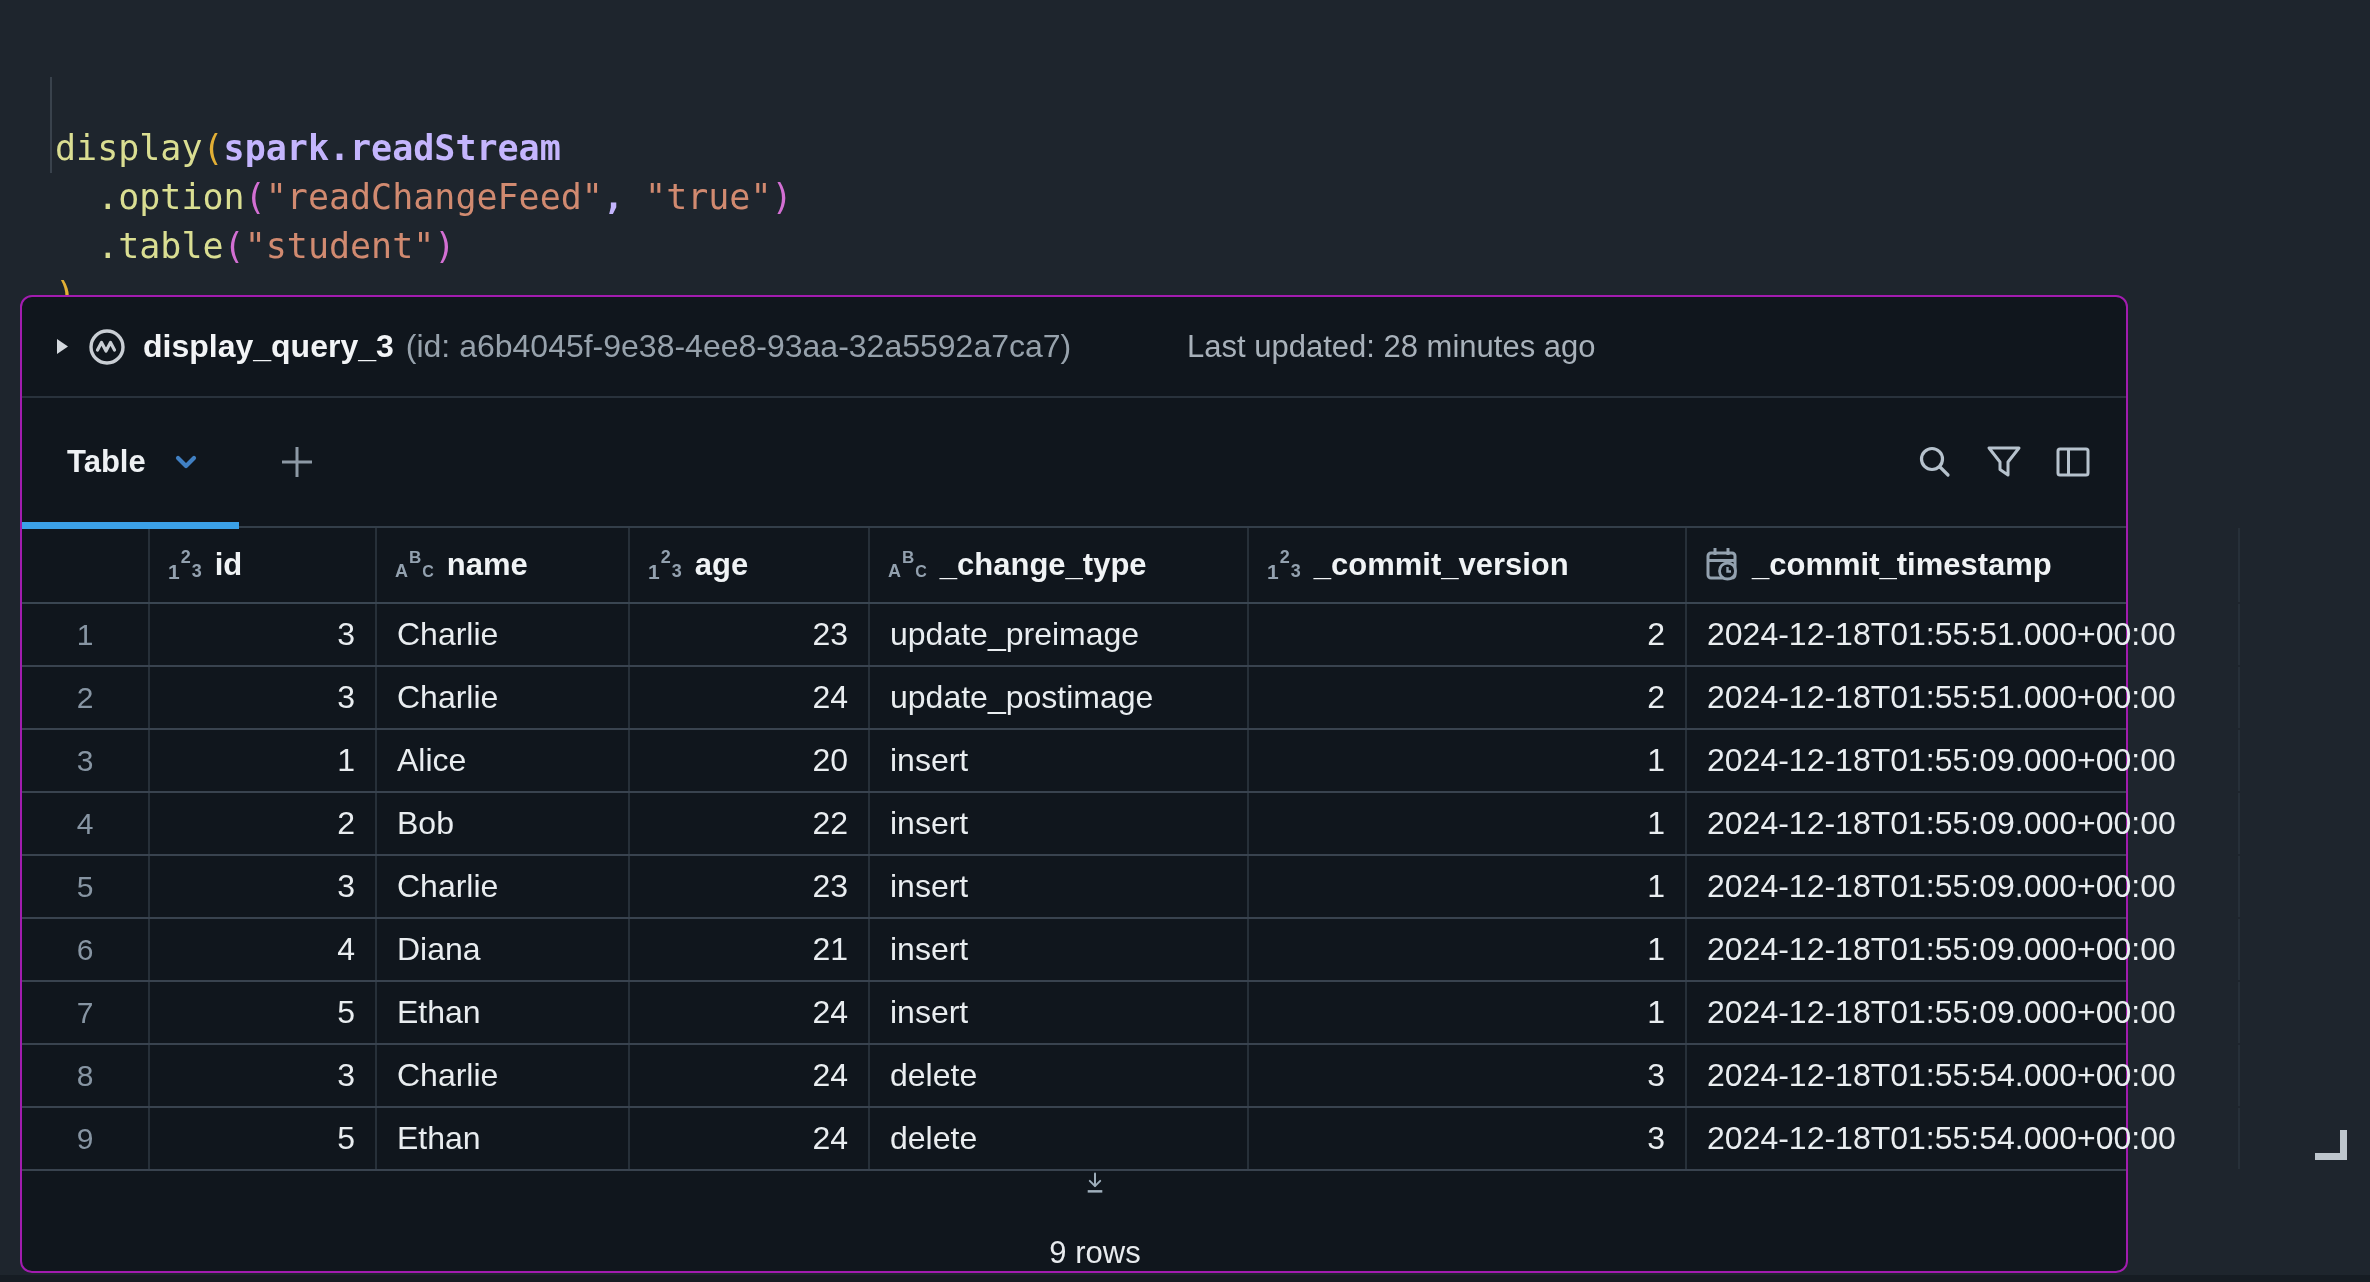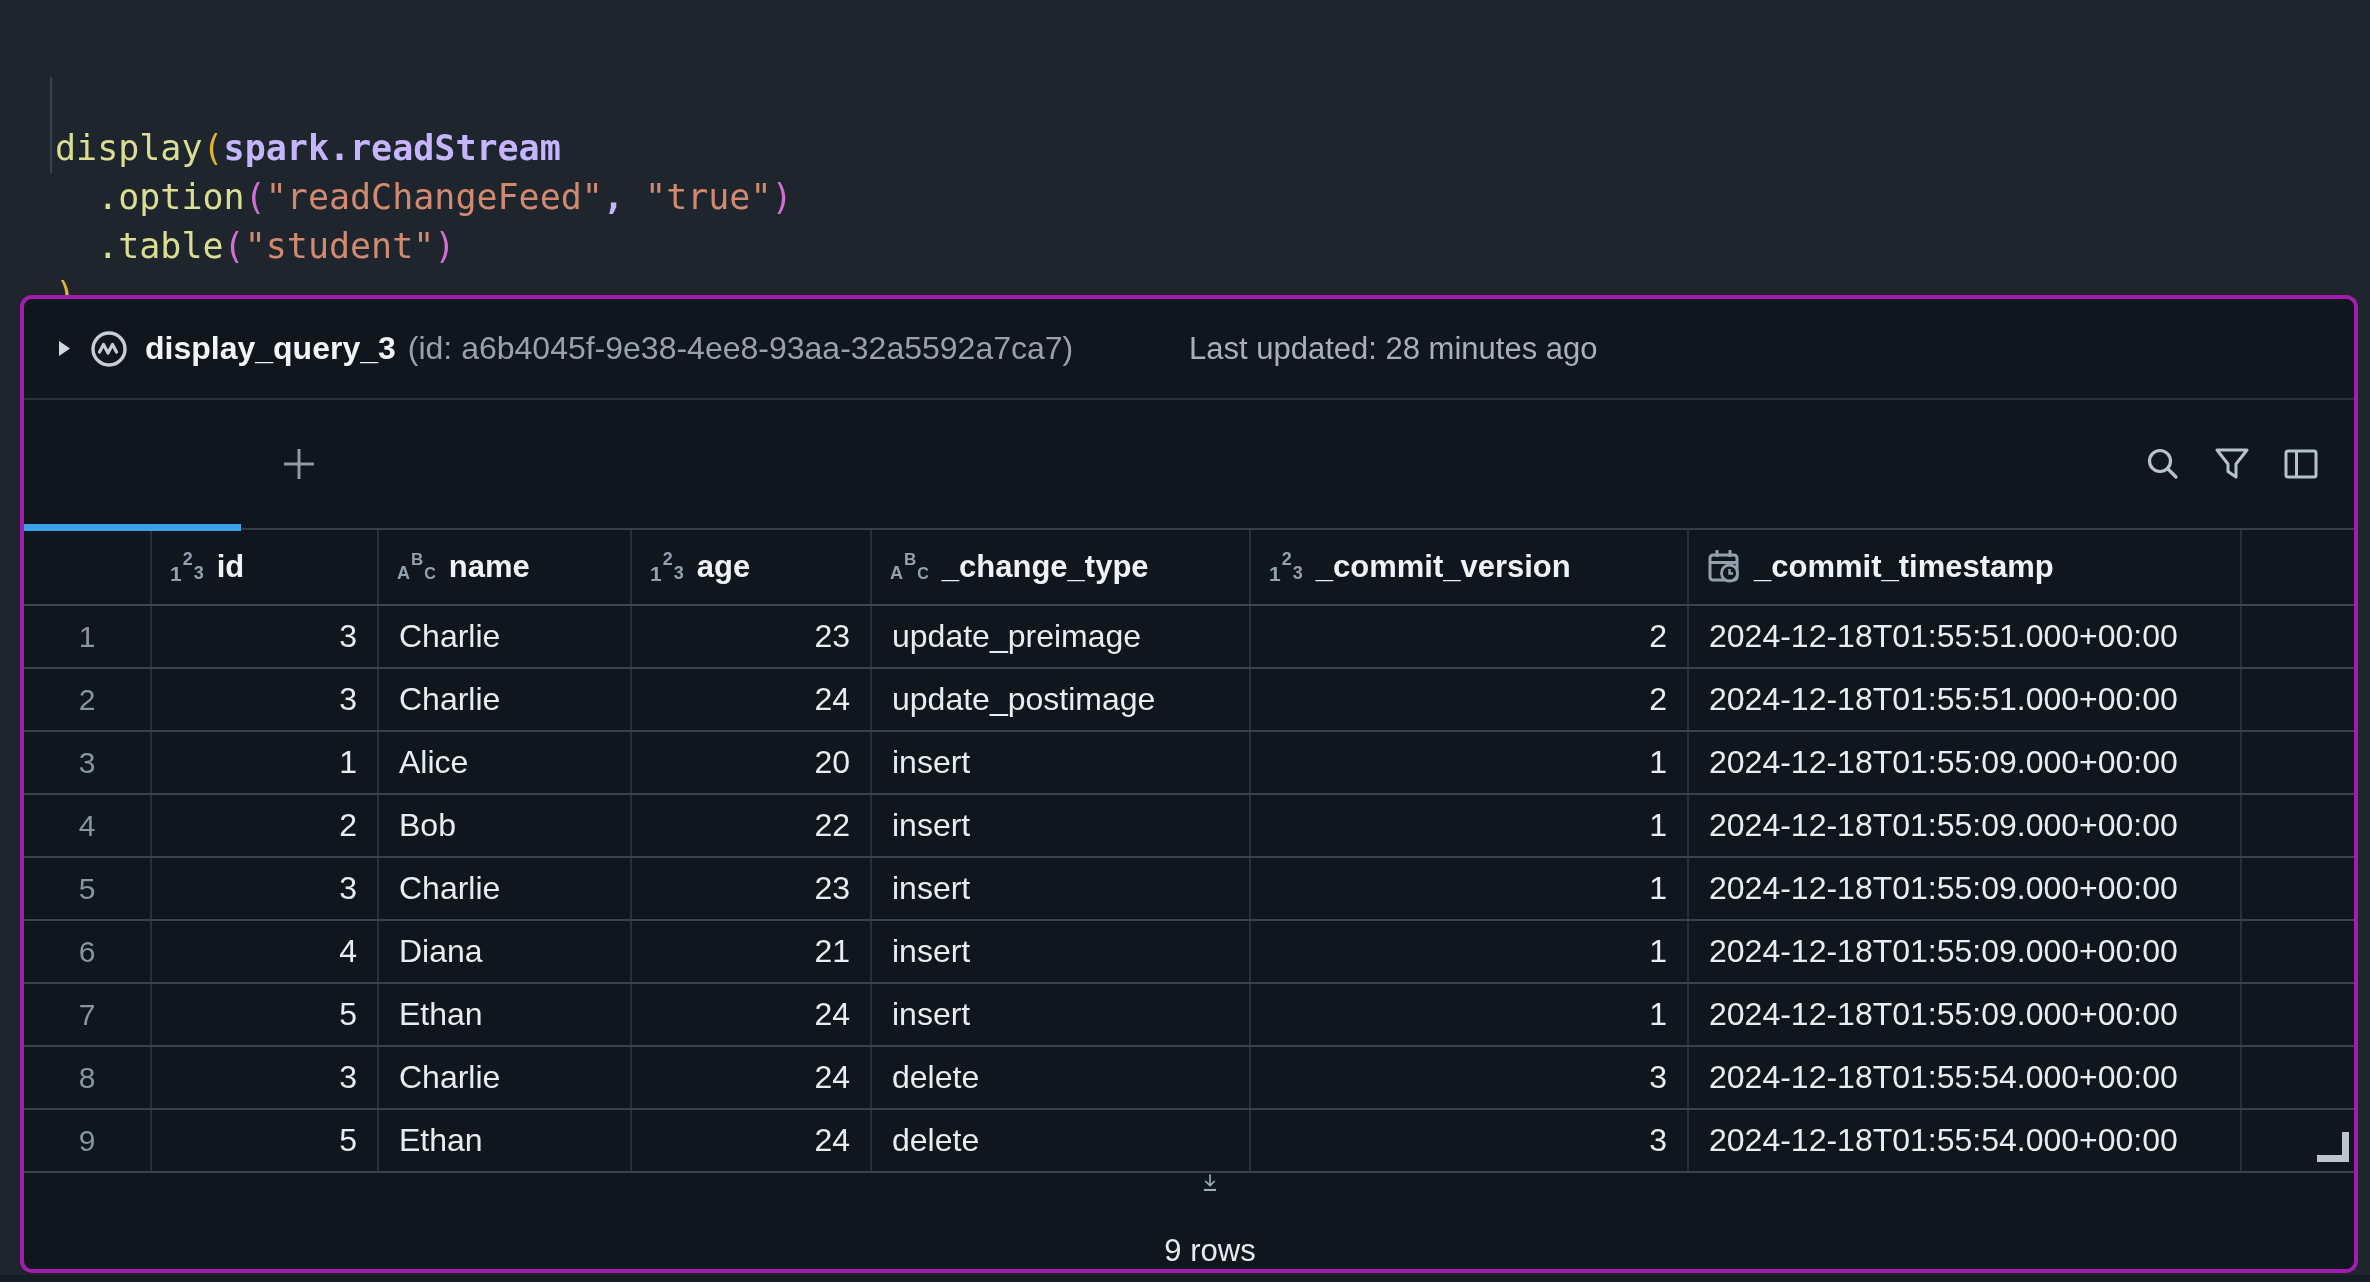--- a/index.html
+++ b/index.html
@@ -16,22 +16,22 @@
   .code-block { position:absolute; left:55px; top:26px; font-family:"DejaVu Sans Mono","Liberation Mono",monospace; font-size:35px; line-height:49px; white-space:pre; }
   .indent-guide { position:absolute; left:50px; top:77px; width:2px; height:96px; background:#39424c; }
   .tok-fn { color:#dade92;margin-top:8px; }
   .tok-bracket-gold { color:#e2af35; }
   .tok-bracket-magenta { color:#d36fd3; }
   .tok-string { color:#d18a70; }
   .tok-plain { color:#c4b5fd;font-weight:bold; }
 
   
   .panel {
-    position:absolute; left:20px; top:295px; width:2338px; height:978px;
-    background:#10161d; border:4px solid #a21caf; border-radius:12px;
+    position:absolute; left:20px; top:295px; width:2108px; height:978px;
+    background:#10161d; border:2px solid #a21caf; border-radius:12px;
   }
 
   
   .qheader { position:absolute; top:0; left:0; right:0; height:101px; border-bottom:2px solid #29323c; display:flex; align-items:center; padding-left:34px; }
   .caret { flex:none; margin-right:18px; }
   .stream-ic { flex:none; margin-right:16px; }
   .qtitle { font-size:32px; font-weight:bold; color:#f2f4f6; }
   .qid { font-size:32px; color:#97a2ac; margin-left:12px; }
   .qupdated { position:absolute; left:1165px; font-size:31px; color:#a8b1ba; }
 
@@ -92,20 +92,26 @@
     <svg class="stream-ic" width="40" height="40" viewBox="0 0 40 40">
       <circle cx="20" cy="20" r="16" fill="none" stroke="#c9ced4" stroke-width="3.4"></circle>
       <path d="M10.5 23 L14.5 15.5 L19 24 L23.5 15.5 L27.5 23" fill="none" stroke="#c9ced4" stroke-width="3.2" stroke-linejoin="round" stroke-linecap="round"></path>
     </svg>
     <span class="qtitle">display_query_3</span>
     <span class="qid">(id: a6b4045f-9e38-4ee8-93aa-32a5592a7ca7)</span>
     <span class="qupdated">Last updated: 28 minutes ago</span>
   </div>
 
   <div class="tabbar">
+    <div class="tab">
+      <span class="tab-label">Table</span>
+      <svg width="32" height="32" viewBox="0 0 32 32">
+        <path d="M8 12 L16 20 L24 12" fill="none" stroke="#4180c3" stroke-width="4.2" stroke-linecap="round" stroke-linejoin="round"></path>
+      </svg>
+    </div>
     <svg class="plus-btn" width="38" height="38" viewBox="0 0 38 38">
       <line x1="19" y1="4" x2="19" y2="34" stroke="#8d99a5" stroke-width="3"></line>
       <line x1="4" y1="19" x2="34" y2="19" stroke="#8d99a5" stroke-width="3"></line>
     </svg>
     <div class="tab-indicator"></div>
     <div class="right-icons">
       <svg width="38" height="38" viewBox="0 0 38 38">
         <circle cx="16" cy="16" r="10.5" fill="none" stroke="#b6c2cd" stroke-width="3.2"></circle>
         <line x1="24" y1="24" x2="32" y2="32" stroke="#b6c2cd" stroke-width="3.2" stroke-linecap="round"></line>
       </svg>

